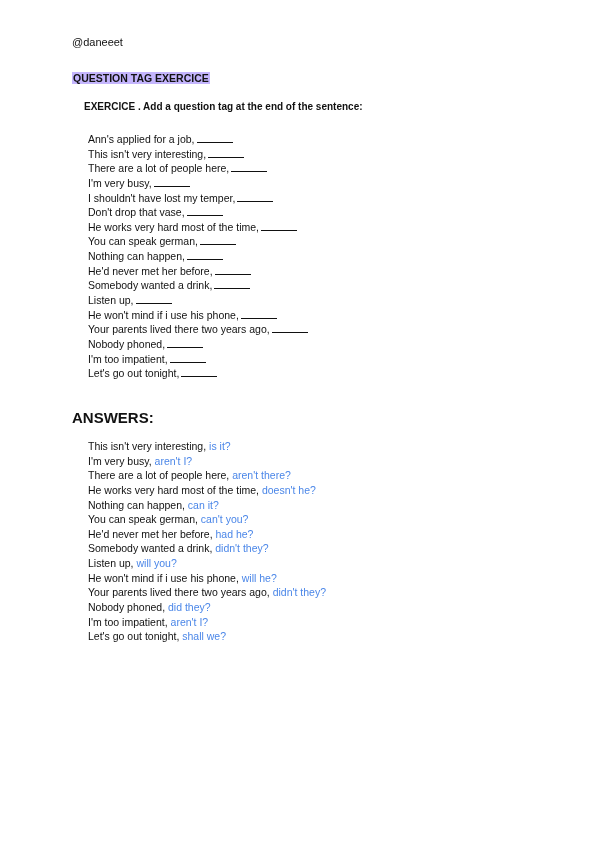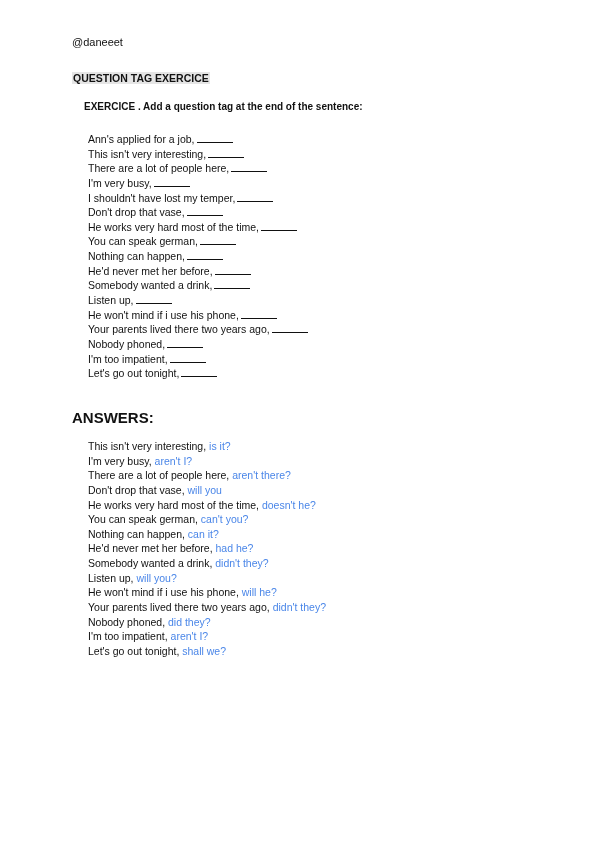--- a/index.html
+++ b/index.html
@@ -1,21 +1,21 @@
 <!DOCTYPE html>
 <html><head>
   <meta charset="utf-8">
   <style>
     html, body { margin: 0; padding: 0; background: #ffffff; }
     body { width: 600px; height: 848px; position: relative; overflow: hidden;
       font-family: "Liberation Sans", sans-serif; color: #111111; font-size: 10.5px; }
     .page { position: absolute; left: 72px; top: 0; width: 480px; }
     .author { position: absolute; top: 36px; left: 0; font-size: 11px; }
     .title { position: absolute; top: 72px; left: 0; font-weight: bold; font-size: 10.5px;
-      background: #e5e5e5; padding: 0 1px; }
+      background: #c4b5fd; padding: 0 1px; }
     .ex-heading { position: absolute; top: 101px; left: 12px; font-weight: bold; font-size: 10px; }
     .list { position: absolute; left: 0; margin: 16px; padding: 0; list-style: none; }
     .list li { height: 14.65px; line-height: 14.65px; white-space: nowrap; }
     .ex-list { top: 116px; }
     .ans-heading { position: absolute; top: 409px; left: 0; font-weight: bold; font-size: 15px; }
     .ans-list { top: 423px; }
     .blank { display: inline-block; width: 36px; border-bottom: 1px solid #111; height: 9px; vertical-align: baseline; margin-left: 2px; }
     .answer { color: #4a86e8; }
   </style>
 </head>
@@ -42,24 +42,23 @@
       <li><span>Your parents lived there two years ago,</span><span class="blank"></span></li>
       <li><span>Nobody phoned,</span><span class="blank"></span></li>
       <li><span>I'm too impatient,</span><span class="blank"></span></li>
       <li><span>Let's go out tonight,</span><span class="blank"></span></li>
     </ul>
   <div class="ans-heading">ANSWERS:</div>
   <ul class="list ans-list" id="ans-list">
       <li><span>This isn't very interesting,</span> <span class="answer">is it?</span></li>
       <li><span>I'm very busy,</span> <span class="answer">aren't I?</span></li>
       <li><span>There are a lot of people here,</span> <span class="answer">aren't there?</span></li>
-      <li><span>Don't drop that vase,</span> <span class="answer">will you</span></li>
       <li><span>He works very hard most of the time,</span> <span class="answer">doesn't he?</span></li>
+      <li><span>Nothing can happen,</span> <span class="answer">can it?</span></li>
       <li><span>You can speak german,</span> <span class="answer">can't you?</span></li>
-      <li><span>Nothing can happen,</span> <span class="answer">can it?</span></li>
       <li><span>He'd never met her before,</span> <span class="answer">had he?</span></li>
       <li><span>Somebody wanted a drink,</span> <span class="answer">didn't they?</span></li>
       <li><span>Listen up,</span> <span class="answer">will you?</span></li>
       <li><span>He won't mind if i use his phone,</span> <span class="answer">will he?</span></li>
       <li><span>Your parents lived there two years ago,</span> <span class="answer">didn't they?</span></li>
       <li><span>Nobody phoned,</span> <span class="answer">did they?</span></li>
       <li><span>I'm too impatient,</span> <span class="answer">aren't I?</span></li>
       <li><span>Let's go out tonight,</span> <span class="answer">shall we?</span></li>
     </ul>
 </div>

